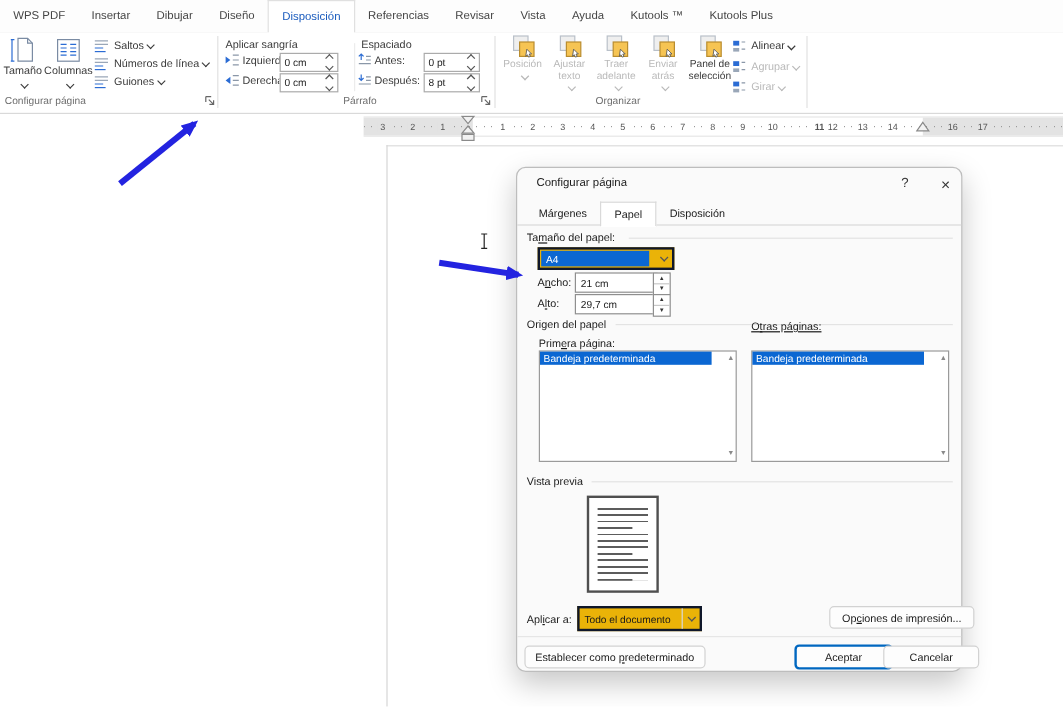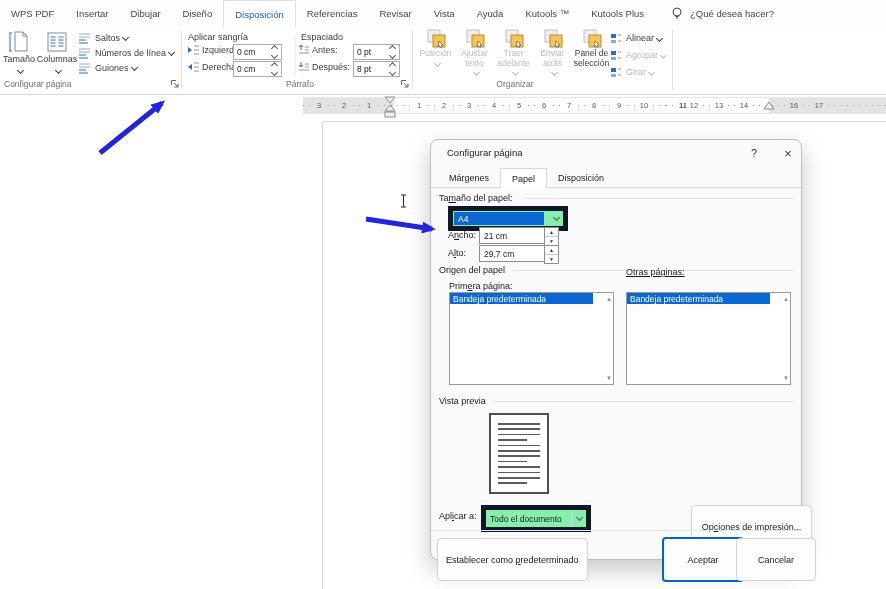--- a/index.html
+++ b/index.html
@@ -69,26 +69,26 @@
   .dinput{position:absolute;height:15px;background:#fff;border:1px solid #8f8f8f;
           font-size:8.5px;display:flex;align-items:center;padding-left:4px;color:#1a1a1a;}
   .dspin{position:absolute;width:13px;height:17px;border:1px solid #8f8f8f;background:#fff;
          display:flex;flex-direction:column;}
   .dspin span{flex:1;display:flex;align-items:center;justify-content:center;font-size:5px;color:#333;}
   .dspin span:first-child{border-bottom:1px solid #c9c9c9;}
   .listbox{position:absolute;width:163px;height:91px;background:#fff;border:1px solid #9a9a9a;}
   .listrow{height:11px;display:flex;align-items:center;padding-left:3px;font-size:8.5px;color:#1a1a1a;}
   .listrow.selected{background:#0b67d2;color:#fff;margin-right:20px;}
   .lscroll{position:absolute;right:1px;font-size:6px;color:#8a8a8a;line-height:8px;}
-  .combo{position:absolute;background:#86efac;border:5px solid #0f172a;display:flex;align-items:center;}
+  .combo{position:absolute;background:#eab308;border:2px solid #0f172a;display:flex;align-items:center;}
   .combo .arrowcell{margin-left:auto;align-self:stretch;width:14px;display:flex;align-items:center;
                     justify-content:center;border-left:1px solid #d9d9d9;color:#555;}
   .btn{position:absolute;height:17px;background:#fdfdfd;border:1px solid #d2d2d2;border-radius:4px;
        display:flex;align-items:center;justify-content:center;font-size:9px;color:#1a1a1a;
-       padding:12px 8px;white-space:nowrap;}
+       padding:0 8px;white-space:nowrap;}
   .btn.primary{border:2px solid #0067c0;}
   #dlg-sep{position:absolute;left:0;top:390px;width:370px;height:1px;background:#e6e6e6;}
   #preview-page{position:absolute;left:58px;top:273px;width:56px;height:77px;background:#fff;
                 border:2px solid #4f4f4f;}
   #preview-lines{position:absolute;left:7px;right:7px;top:8px;bottom:8px;
      background:repeating-linear-gradient(180deg,#5c5c5c 0 1.6px,transparent 1.6px 5.4px);}
   #preview-lines:after{content:"";position:absolute;right:0;top:0;width:30%;height:100%;
      background:repeating-linear-gradient(180deg,transparent 0 15px,#fff 15px 21px);}
 
   
@@ -141,27 +141,20 @@
         </div>
 
         <div class="rtab">
           <span>Kutools ™</span>
         </div>
 
         <div class="rtab">
           <span>Kutools Plus</span>
         </div>
       </div>
-    <div id="help-area">
-      <svg width="12" height="14" viewBox="0 0 12 14">
-        <circle cx="6" cy="5" r="4" fill="none" stroke="#444" stroke-width="1"></circle>
-        <path d="M4.5 9.5 h3 M5 11 h2" stroke="#444" stroke-width="1" fill="none"></path>
-      </svg>
-      <span>¿Qué desea hacer?</span>
-    </div>
   </div>
 
   <div id="ribbon">
 
     <div class="bigbtn" style="left:2px;width:34px;">
       <svg width="22" height="24" viewBox="0 0 22 24">
         <path d="M2 3 v18 M1 3 h3 M1 21 h3" stroke="#2b6cd4" fill="none"></path>
         <path d="M7 2 h8 l4 4 v15 h-12 z" fill="#fff" stroke="#7a8ba3"></path>
         <path d="M15 2 v4 h4" fill="none" stroke="#7a8ba3"></path>
       </svg>

